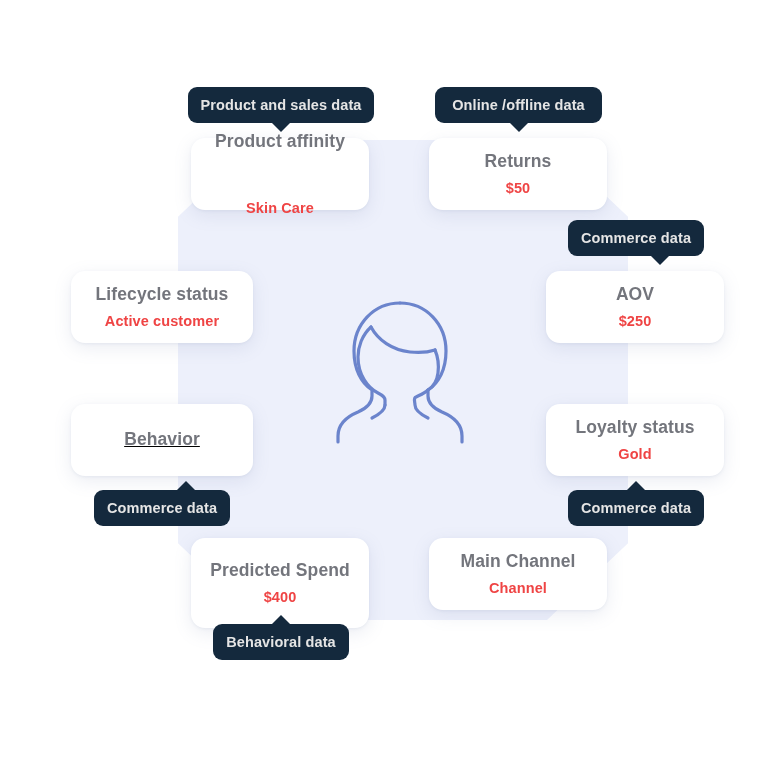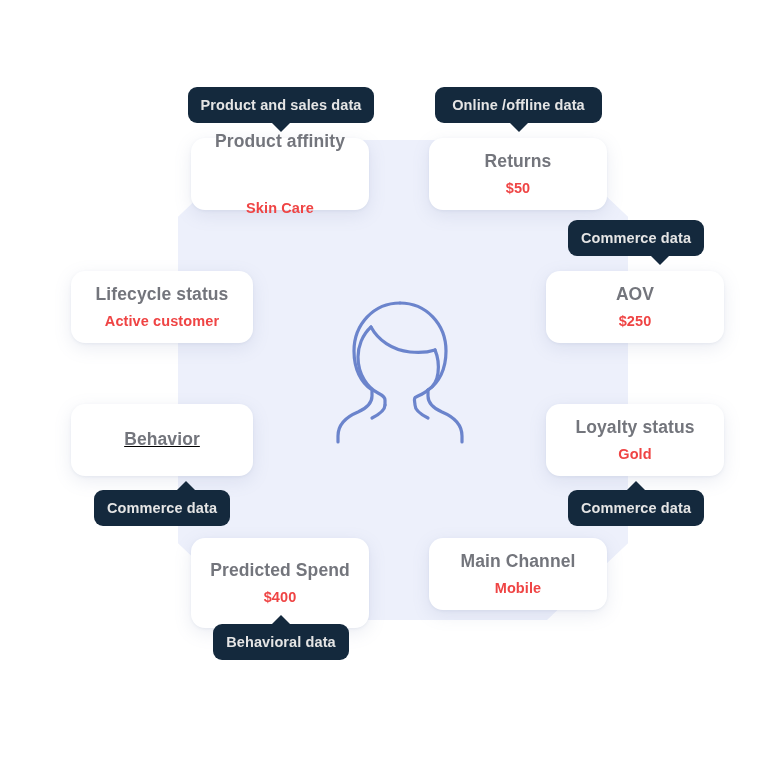--- a/index.html
+++ b/index.html
@@ -197,16 +197,16 @@
   <div class="tag point-up arrow-mid" style="left:568px; top:490px; width:136px;">Commerce data</div>
 
   <div class="card" style="left:191px; top:538px; width:178px; height:90px;text-align:right;">
     <span class="card-title">Predicted Spend</span>
     <span class="card-value">$400</span>
   </div>
   <div class="tag point-up arrow-mid" style="left:213px; top:624px; width:136px;">Behavioral data</div>
 
   <div class="card" style="left:429px; top:538px; width:178px; height:72px;">
     <span class="card-title">Main Channel</span>
-    <span class="card-value">Mobile</span>
+    <span class="card-value">Channel</span>
   </div>
 
 </div>
 
 </body></html>

